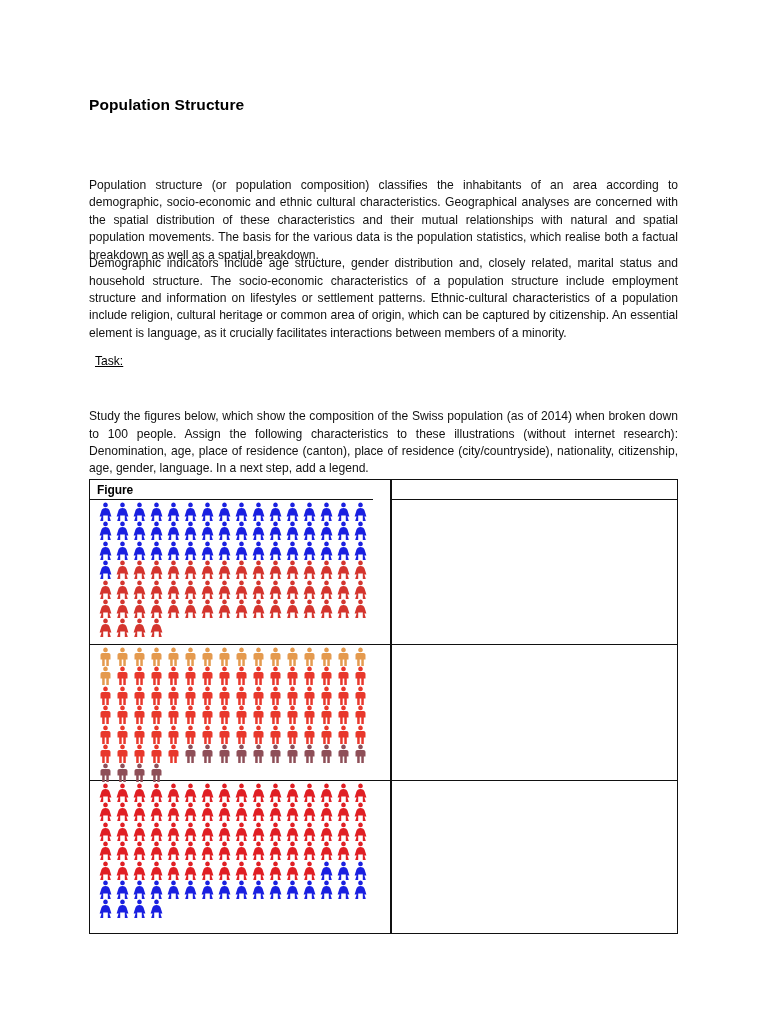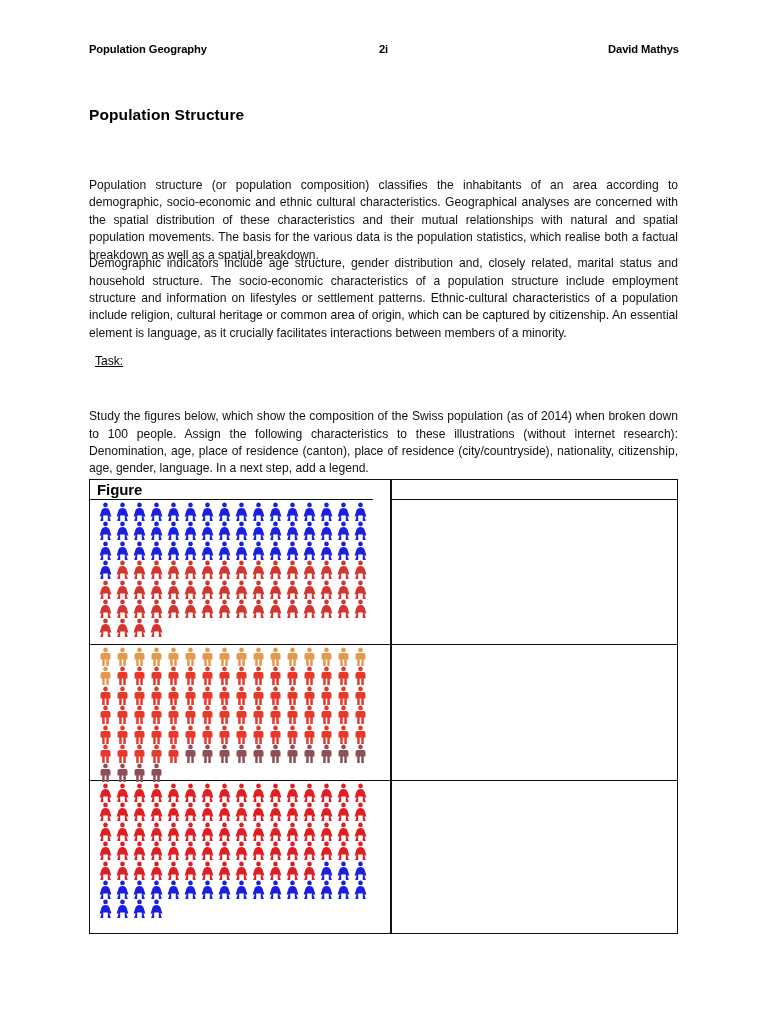--- a/index.html
+++ b/index.html
@@ -44,21 +44,21 @@
   }
   .doc-header .hdr-right {
     position: absolute; right: 0; top: 0;
     white-space: nowrap;
   }
 
   
   .doc-title {
     position: absolute;
     left: 89px;
-    top: 96px;
+    top: 86px;
     font-size: 15.5px;
     font-weight: bold;
     letter-spacing: 0.1px;
   }
 
   
   .body-col {
     position: absolute;
     left: 89px;
     width: 589px;
@@ -96,21 +96,21 @@
     left: 0; top: 0;
     width: 100%;
     height: 20px;
     box-sizing: border-box;
   }
   .tbl-head .cell-figure,
   .tbl-head .cell-char {
     position: absolute;
     top: 0;
     height: 20px;
-    font-size: 15px;
+    font-size: 12px;
     font-weight: bold;
     line-height: 20px;
     box-sizing: border-box;
     padding-left: 7px;
     letter-spacing: -0.1px;
   }
   .tbl-head .cell-figure {
     left: 0;
     width: 283px;
     border-bottom: 1.4px solid #111;
@@ -183,25 +183,20 @@
   }
   .ac1 { top: 21px;  height: 142px; }
   .ac2 { top: 166px; height: 133px; }
   .ac3 { top: 302px; bottom: 0; }
 </style>
 </head>
 <body>
 
 <div class="page">
 
-  <div class="doc-header">
-    <span class="hdr-left">Population Geography</span>
-    <span class="hdr-center">2i</span>
-    <span class="hdr-right">David Mathys</span>
-  </div>
 
   <h1 class="doc-title">Population Structure</h1>
 
   <p class="body-col para-1">Population structure (or population composition) classifies the inhabitants of an area according to demographic, socio-economic and ethnic cultural characteristics. Geographical analyses are concerned with the spatial distribution of these characteristics and their mutual relationships with natural and spatial population movements. The basis for the various data is the population statistics, which realise both a factual breakdown as well as a spatial breakdown.</p>
   <p class="body-col para-2">Demographic indicators include age structure, gender distribution and, closely related, marital status and household structure. The socio-economic characteristics of a population structure include employment structure and information on lifestyles or settlement patterns. Ethnic-cultural characteristics of a population include religion, cultural heritage or common area of origin, which can be captured by citizenship. An essential element is language, as it crucially facilitates interactions between members of a minority.</p>
   <div class="task-label">Task:</div>
   <p class="body-col para-3">Study the figures below, which show the composition of the Swiss population (as of 2014) when broken down to 100 people. Assign the following characteristics to these illustrations (without internet research): Denomination, age, place of residence (canton), place of residence (city/countryside), nationality, citizenship, age, gender, language. In a next step, add a legend.</p>
 
   <div class="figtable">
 

